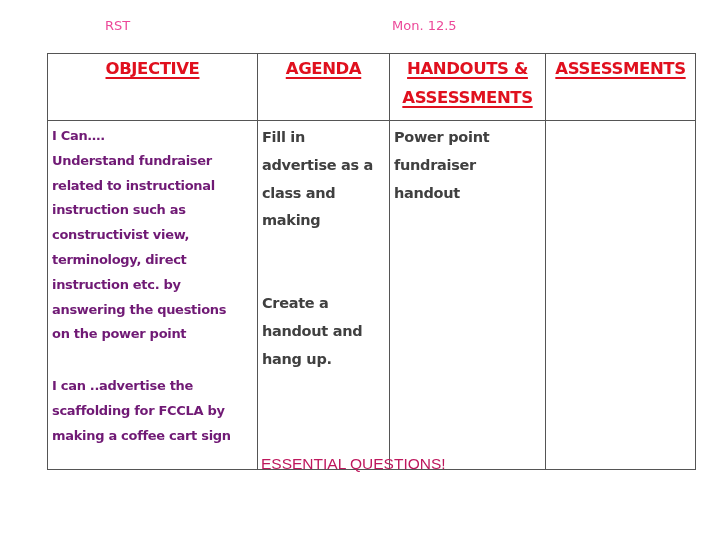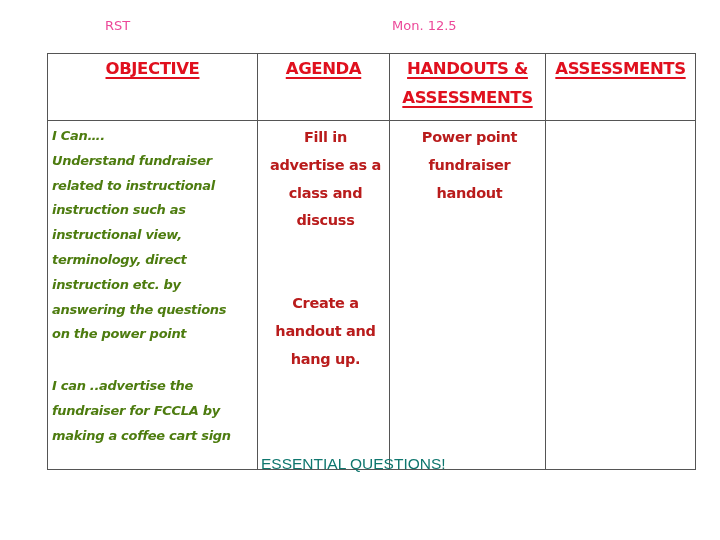--- a/index.html
+++ b/index.html
@@ -5,25 +5,25 @@
   html, body { margin:0; padding:0; background:#ffffff; }
   body { width:720px; height:540px; position:relative; overflow:hidden; font-family:"Liberation Sans", sans-serif; }
   .top-label { position:absolute; top:18px; font-family:"DejaVu Sans", sans-serif; font-size:13px; color:#ec4899; }
   #rst { left:105px; }
   #date { left:392px; }
   table.plan { position:absolute; left:47px; top:53px; border-collapse:collapse; table-layout:fixed; }
   table.plan td, table.plan th { border:1.5px solid #555; vertical-align:top; padding:0; }
   th.hdr { height:66px; text-align:center; font-family:"DejaVu Sans", sans-serif; font-weight:bold; font-size:16.5px; color:#e0101e; line-height:29px; padding-top:3px; letter-spacing:-0.4px; }
   th.hdr span { text-decoration:underline; text-decoration-thickness:2px; text-underline-offset:3px; }
   td.body { height:348px; }
-  .obj { color:#4d7c0f; font-family:"DejaVu Sans", sans-serif; font-weight:bold; font-size:13px; line-height:24.8px; padding:3px 0 0 4px; letter-spacing:-0.3px;font-style:italic; }
-  .agenda, .handouts { color:#b91c1c; font-family:"DejaVu Sans", sans-serif; font-weight:bold; font-size:14.5px; line-height:27.8px; padding:3px 0 0 4px; letter-spacing:-0.3px;text-align:center; }
+  .obj { color:#701a75; font-family:"DejaVu Sans", sans-serif; font-weight:bold; font-size:13px; line-height:24.8px; padding:3px 0 0 4px; letter-spacing:-0.3px; }
+  .agenda, .handouts { color:#404040; font-family:"DejaVu Sans", sans-serif; font-weight:bold; font-size:14.5px; line-height:27.8px; padding:3px 0 0 4px; letter-spacing:-0.3px; }
   .gap { height:27px; }
   .gap2 { height:55px; }
-  #essential { position:absolute; left:261px; top:455px; font-family:"Liberation Sans", sans-serif; font-size:15.5px; color:#0f766e; white-space:nowrap; }
+  #essential { position:absolute; left:261px; top:455px; font-family:"Liberation Sans", sans-serif; font-size:15.5px; color:#be185d; white-space:nowrap; }
 </style>
 </head>
 <body>
 
 <div id="rst" class="top-label">RST</div>
 <div id="date" class="top-label">Mon. 12.5</div>
 
 <table class="plan">
   <colgroup>
     <col style="width:210px">
@@ -38,37 +38,37 @@
     <th class="hdr"><span>HANDOUTS &amp;</span><br><span>ASSESSMENTS</span></th>
     <th class="hdr"><span>ASSESSMENTS</span></th>
   </tr>
   <tr>
     <td class="body">
       <div class="obj">
         <div>I Can….</div>
         <div>Understand fundraiser</div>
         <div>related to instructional</div>
         <div>instruction such as</div>
-        <div>instructional view,</div>
+        <div>constructivist view,</div>
         <div>terminology, direct</div>
         <div>instruction etc. by</div>
         <div>answering the questions</div>
         <div>on the power point</div>
         <div class="gap"></div>
         <div>I can ..advertise the</div>
-        <div>fundraiser for FCCLA by</div>
+        <div>scaffolding for FCCLA by</div>
         <div>making a coffee cart sign</div>
       </div>
     </td>
     <td class="body">
       <div class="agenda">
         <div>Fill in</div>
         <div>advertise as a</div>
         <div>class and</div>
-        <div>discuss</div>
+        <div>making</div>
         <div class="gap2"></div>
         <div>Create a</div>
         <div>handout and</div>
         <div>hang up.</div>
       </div>
     </td>
     <td class="body">
       <div class="handouts">
         <div>Power point</div>
         <div>fundraiser</div>

